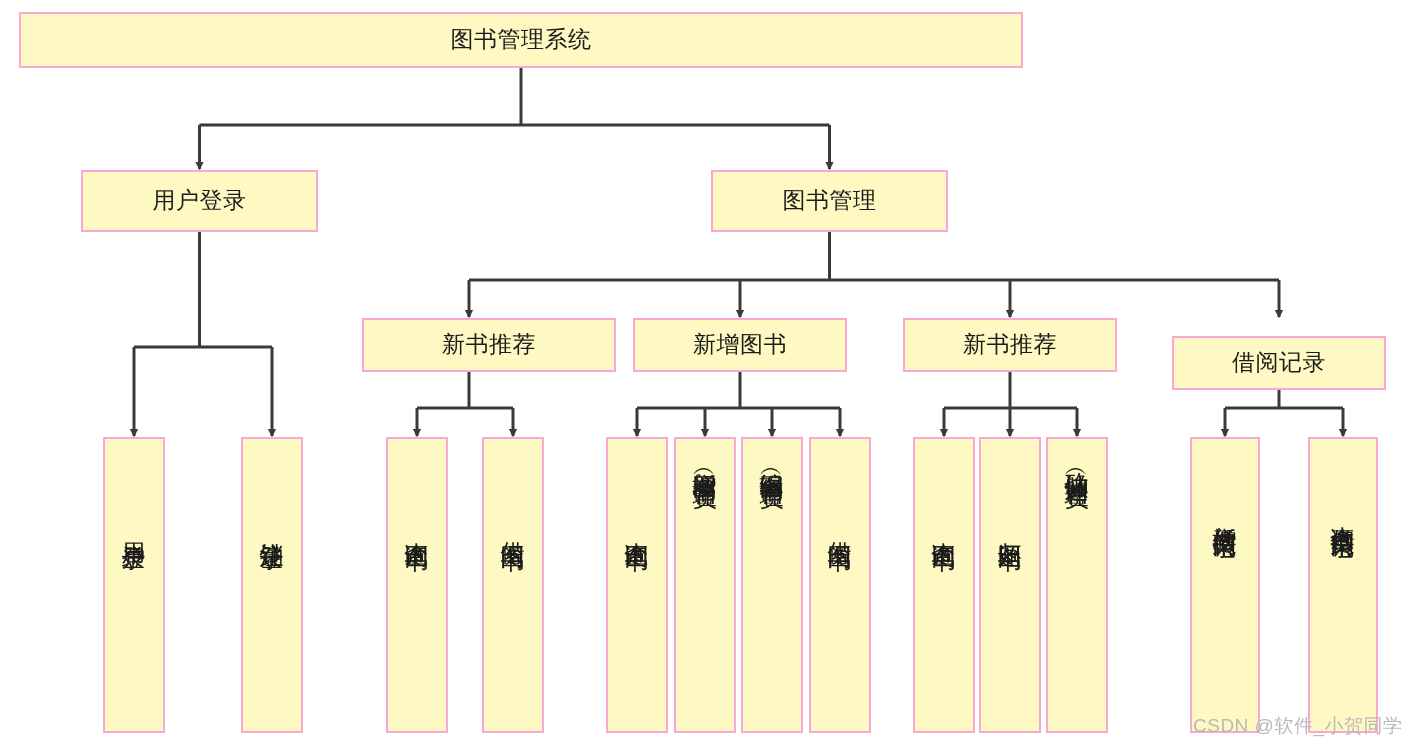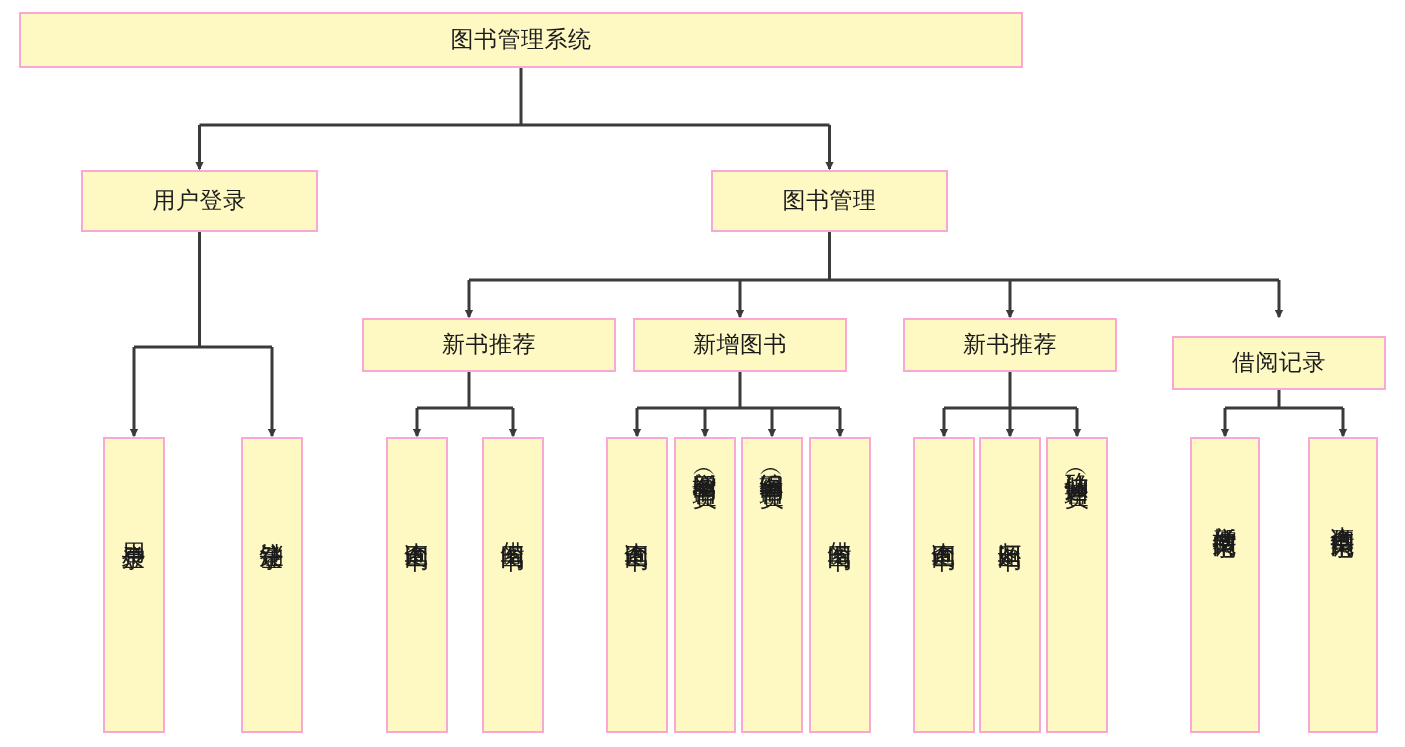--- a/index.html
+++ b/index.html
@@ -178,13 +178,14 @@
         <span class="label">确认归还（管理员）</span>
       </div>
       <div class="node vert mid2" style="left: 1190px; top: 437px; width: 70px; height: 296px;">
         <span class="label">新增借阅记录</span>
       </div>
       <div class="node vert mid2" style="left: 1308px; top: 437px; width: 70px; height: 296px;">
         <span class="label">查询借阅记录</span>
       </div>
     </div>
 
+  <div class="watermark" style="left: 1193px; top: 713px;">CSDN @软件_小贺同学</div>
 </div>
 
 </body></html>

